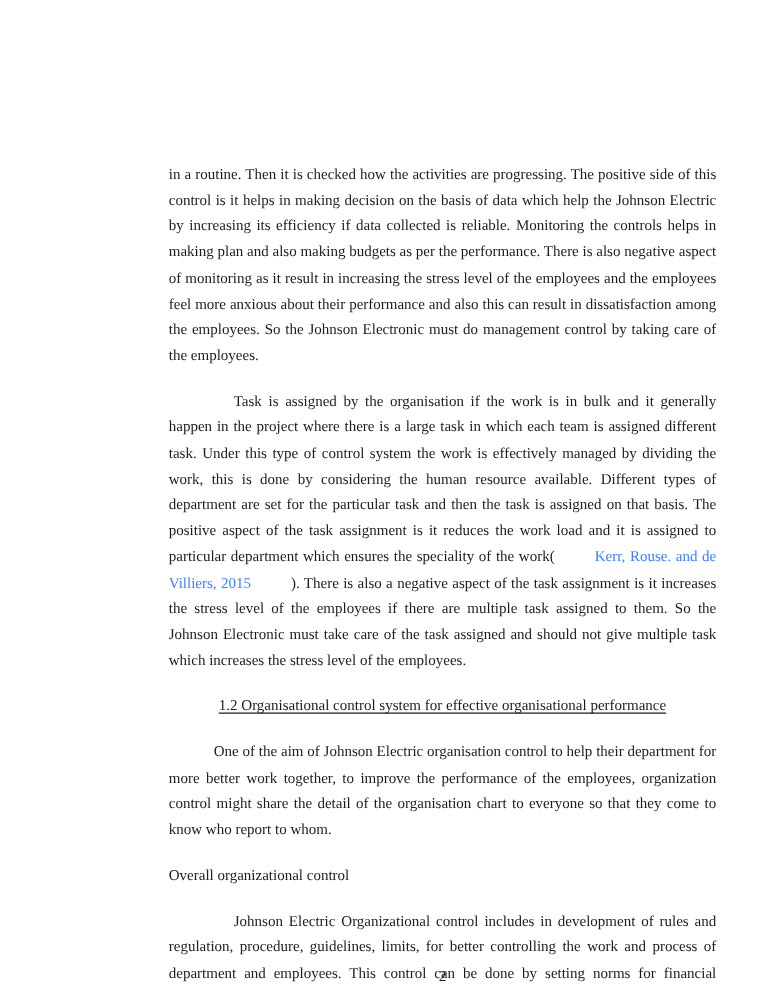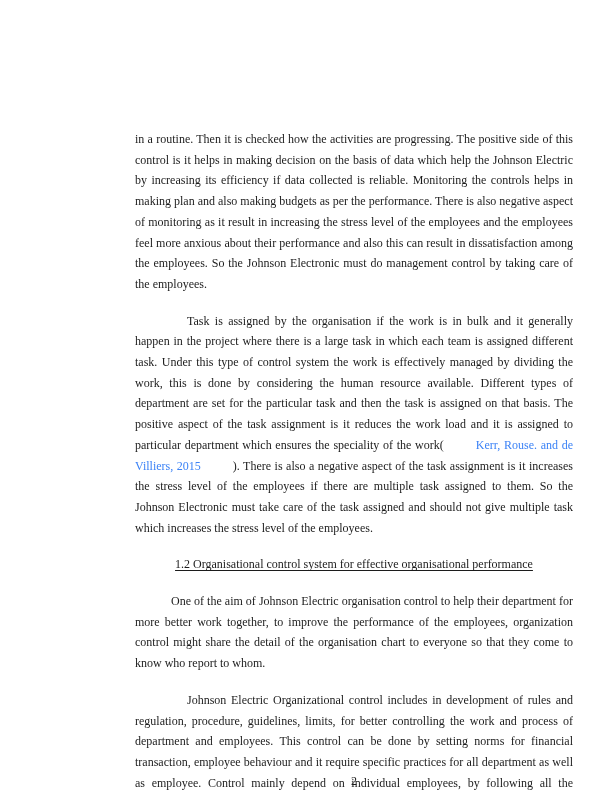--- a/index.html
+++ b/index.html
@@ -61,20 +61,21 @@
 
   <p class="para">in a routine. Then it is checked how the activities are progressing. The positive side of this control is it helps in making decision on the basis of data which help the Johnson Electric by increasing its efficiency if data collected is reliable. Monitoring the controls helps in making plan and also making budgets as per the performance. There is also negative aspect of monitoring as it result in increasing the stress level of the employees and the employees feel more anxious about their performance and also this can result in dissatisfaction among the employees. So the Johnson Electronic must do management control by taking care of the employees.</p>
 
 
   <p class="para indent"><span>Task is assigned by the organisation if the work is in bulk and it generally happen in the project where there is a large task in which each team is assigned different task. Under this type of control system the work is effectively managed by dividing the work, this is done by considering the human resource available. Different types of department are set for the particular task and then the task is assigned on that basis. The positive aspect of the task assignment is it reduces the work load and it is assigned to particular department which ensures the speciality of the work(</span><span class="cite">Kerr, Rouse. and de Villiers, 2015</span><span>). There is also a negative aspect of the task assignment is it increases the stress level of the employees if there are multiple task assigned to them. So the Johnson Electronic must take care of the task assigned and should not give multiple task which increases the stress level of the employees.</span></p>
 
   <h4 class="underline-heading">1.2 Organisational control system for effective organisational performance</h4>
 
   <p class="para indent">One of the aim of Johnson Electric organisation control to help their department for more better work together, to improve the performance of the employees, organization control might share the detail of the organisation chart to everyone so that they come to know who report to whom.</p>
 
+  <div class="plain-line">Overall organizational control</div>
 
   <p class="para indent"><span>Johnson Electric Organizational control includes in development of rules and regulation, procedure, guidelines, limits, for better controlling the work and process of department and employees. This control can be done by setting norms for financial transaction, employee behaviour and it require specific practices for all department as well as employee. Control mainly depend on individual employees, by following all the guidelines and action of the organisation(</span><span class="cite">Stark, 2015</span><span>).</span></p>
 
   <div class="plain-line">Organizational financial activity</div>
 
 </main>
 
 <footer class="footer">
   <span>2</span>
 </footer>

